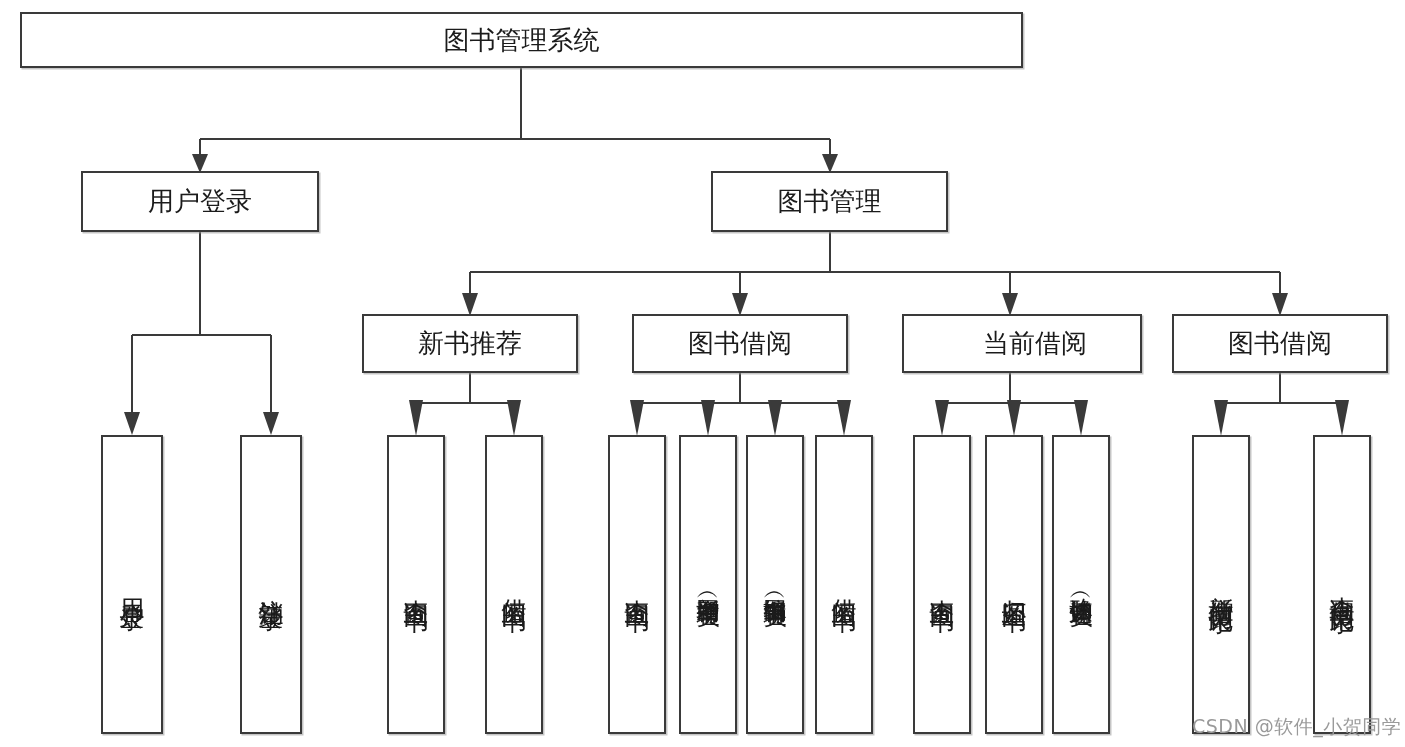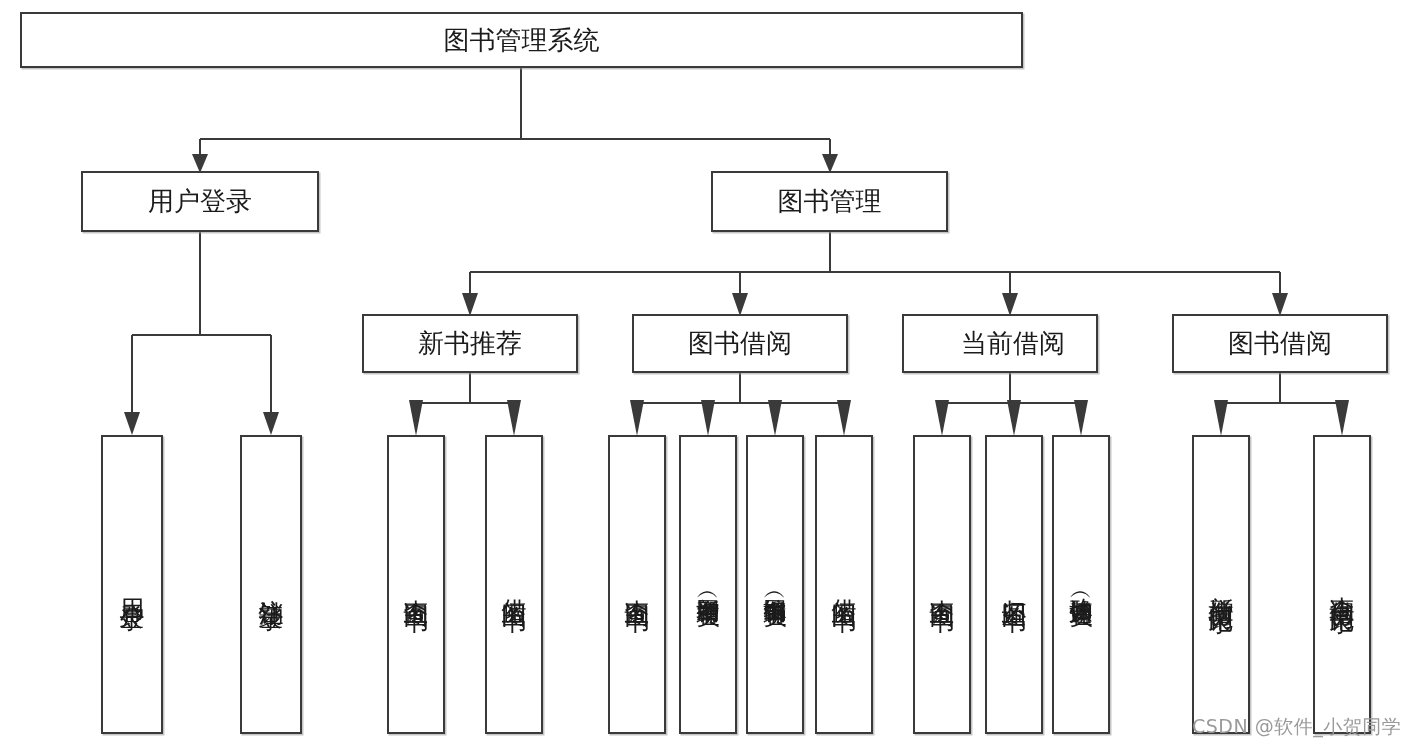--- a/index.html
+++ b/index.html
@@ -165,21 +165,21 @@
   <div class="node horiz" style="left:711px; top:171px; width:237px; height:61px;">
     <span class="label">图书管理</span>
   </div>
 
   <div class="node horiz" style="left:362px; top:314px; width:216px; height:59px;">
     <span class="label">新书推荐</span>
   </div>
   <div class="node horiz" style="left:632px; top:314px; width:216px; height:59px;">
     <span class="label">图书借阅</span>
   </div>
-  <div class="node horiz" style="left:902px; top:314px; width:196px; height:59px;padding-left:26px;">
+  <div class="node horiz" style="left:902px; top:314px; width:240px; height:59px;padding-left:26px;">
     <span class="label">当前借阅</span>
   </div>
   <div class="node horiz" style="left:1172px; top:314px; width:216px; height:59px;">
     <span class="label">图书借阅</span>
   </div>
 
   <div class="node vert" style="left:101px; top:435px; width:62px; height:299px;">
     <span class="label">用户登录</span>
   </div>
   <div class="node vert" style="left:240px; top:435px; width:62px; height:299px;">

